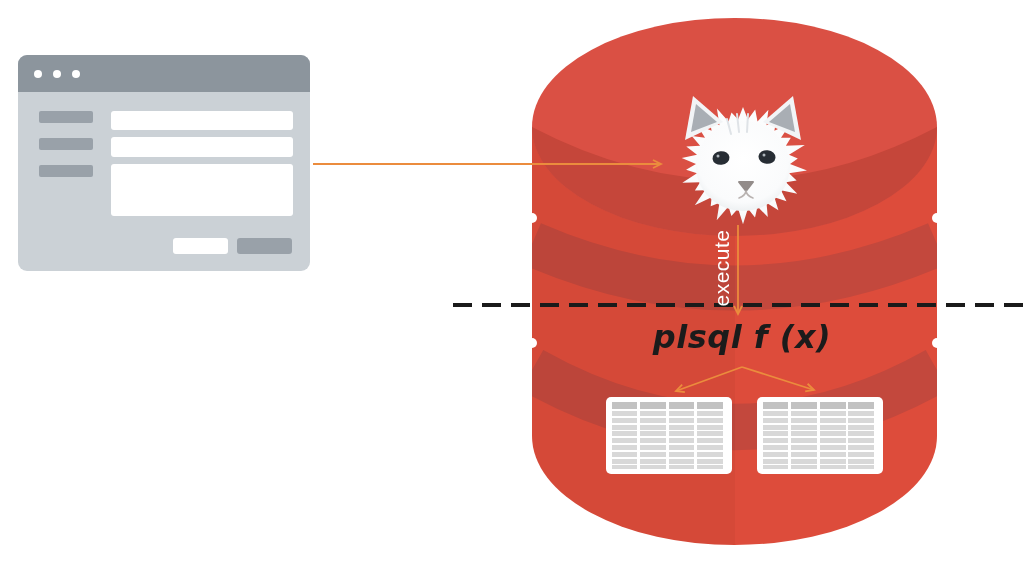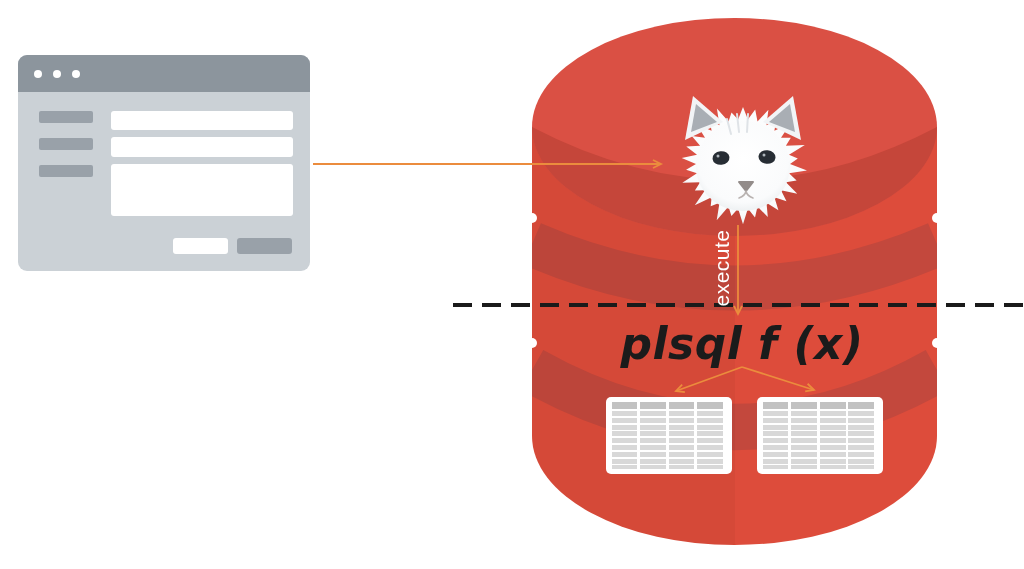--- a/index.html
+++ b/index.html
@@ -34,21 +34,21 @@
   .table-body{margin-top:2px;height:calc(100% - 9px);
     background:
       repeating-linear-gradient(to right,rgba(0,0,0,0) 0 25.5px,#fff 25.5px 28.5px),
       repeating-linear-gradient(to bottom,var(--table-cell) 0 5px,#fff 5px 6.8px);}
 
   
   .execute-label{position:absolute;left:722px;top:268px;transform:translate(-50%,-50%) rotate(-90deg);
     color:#fff;font-size:21px;letter-spacing:.5px;white-space:nowrap;}
   .plsql-label{position:absolute;left:742px;top:318px;transform:translateX(-50%);
     color:var(--text-dark);font-family:"DejaVu Sans",sans-serif;font-style:italic;font-weight:bold;
-    font-size:44px;letter-spacing:.5px;white-space:nowrap;}
+    font-size:32px;letter-spacing:.5px;white-space:nowrap;}
 
   .cat{position:absolute;left:655px;top:88px;width:165px;height:140px;}
 </style>
 </head>
 <body>
 
 <div class="canvas">
 
   <svg class="scene" viewBox="0 0 1024 569">
     <defs>

